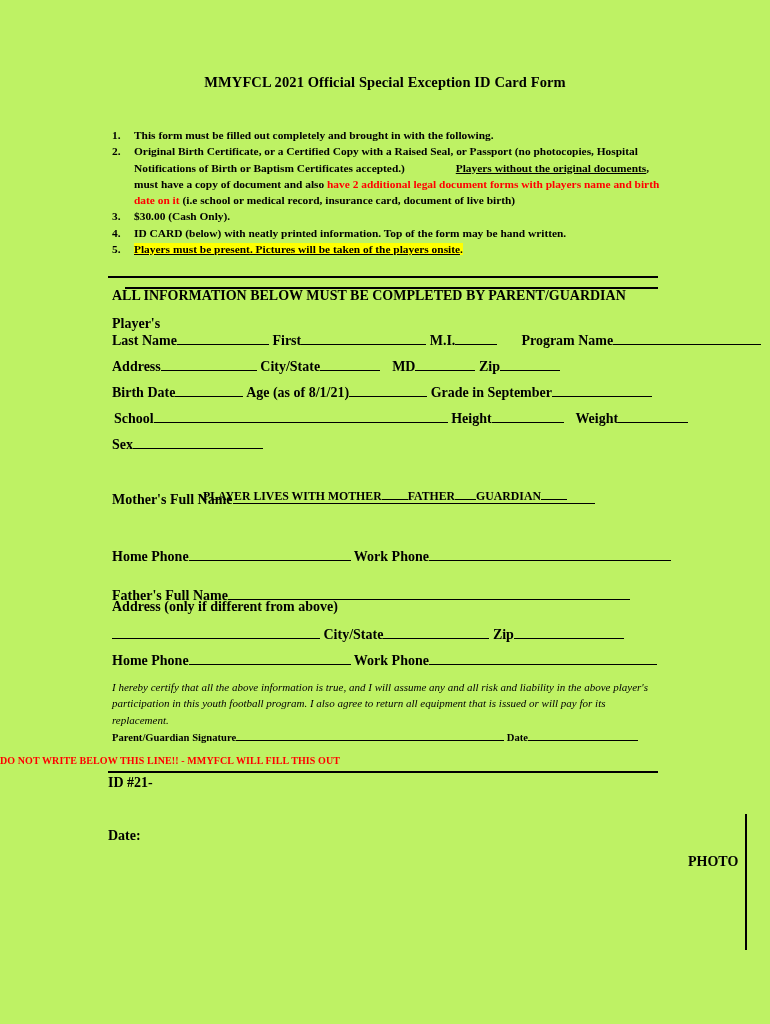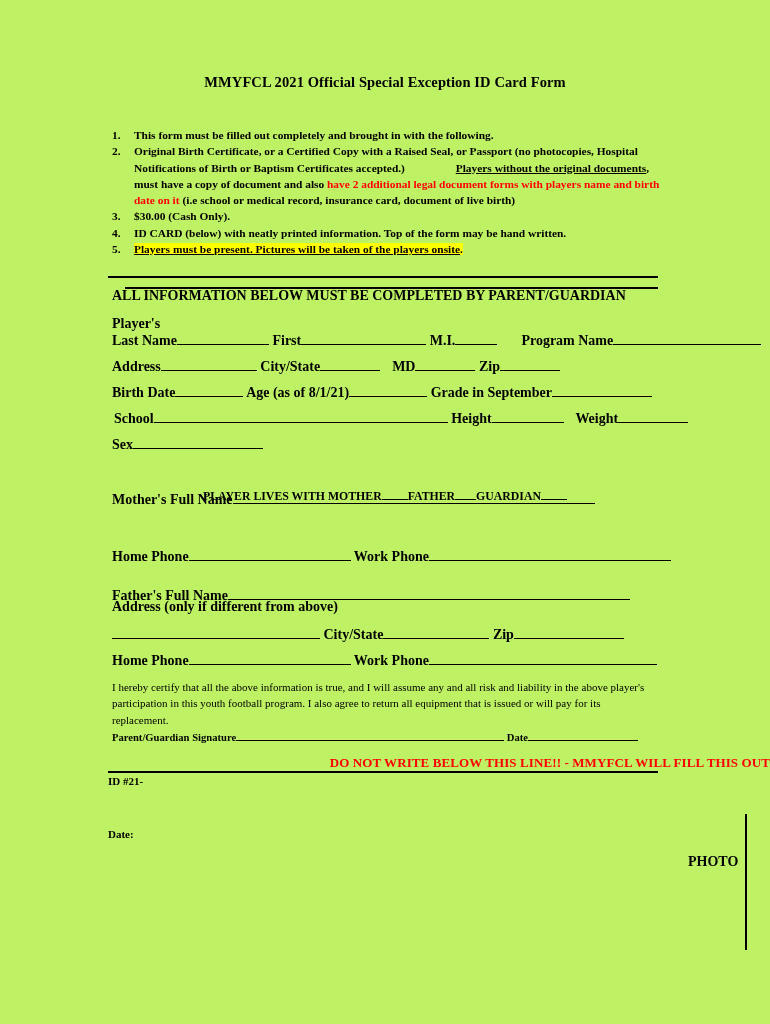--- a/index.html
+++ b/index.html
@@ -103,48 +103,49 @@
     height: 0.92em;
   }
 
   
   .certify {
     position: absolute;
     left: 112px;
     top: 679px;
     width: 538px;
     font-size: 11px;
+    font-style: italic;
     line-height: 16.4px;
   }
 
   .sig-row {
     position: absolute;
     left: 112px;
     top: 730px;
     font-size: 10.6px;
     font-weight: bold;
     white-space: nowrap;
   }
 
   .donotwrite {
     position: absolute;
     left: 0;
     top: 755px;
     width: 770px;
-    text-align: right;
-    font-size: 13px;
+    text-align: left;
+    font-size: 10px;
     font-weight: bold;
     color: #FF0000;
     letter-spacing: 0.1px;
   }
 
   .idline {
     position: absolute;
     left: 108px;
-    font-size: 11px;
+    font-size: 14px;
     font-weight: bold;
   }
 
   .photo-label {
     position: absolute;
     left: 688px;
     top: 854px;
     font-size: 14px;
     font-weight: bold;
   }

